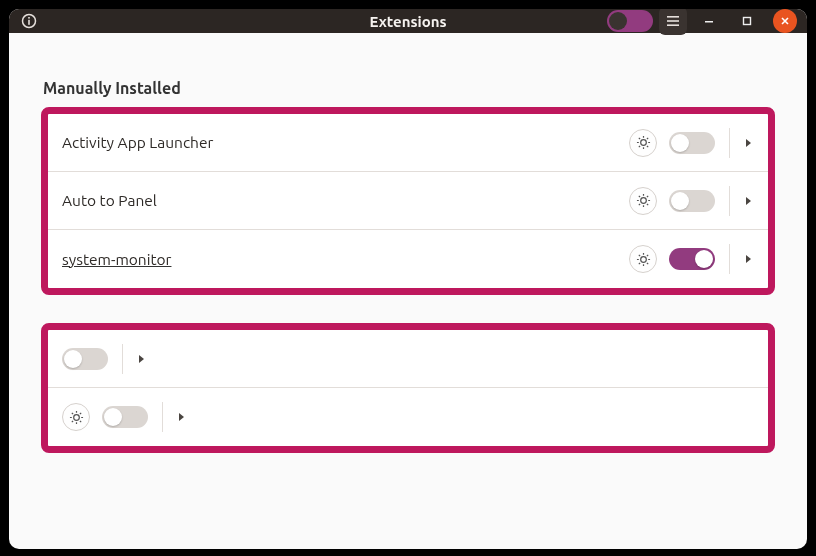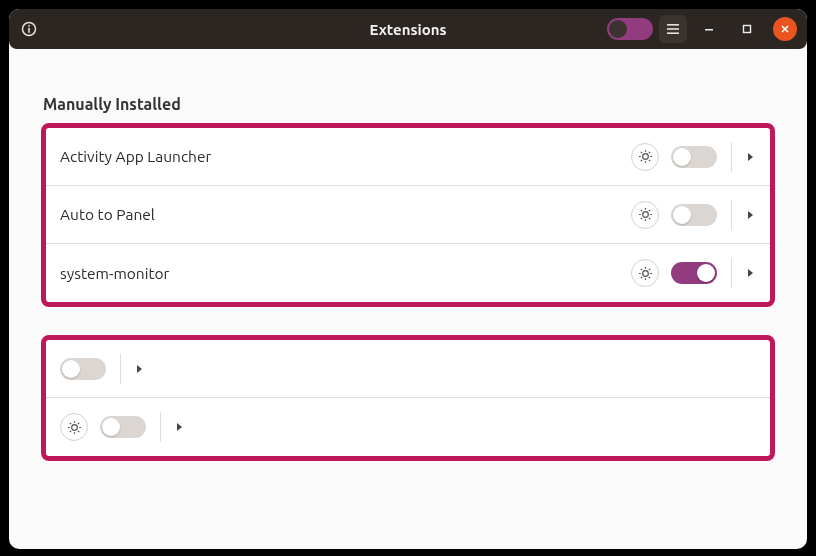--- a/index.html
+++ b/index.html
@@ -16,28 +16,27 @@
     position: absolute;
     top: 9px; left: 9px;
     width: 798px; height: 540px;
     background: #fafafa;
     border-radius: 10px;
     overflow: hidden;
     display: flex;
     flex-direction: column;
   }
   .titlebar {
-    height: 40px;
+    height: 24px;
     background: #2c2623;
     display: flex;
     align-items: center;
     color: #eee;
     padding: 0 6px;
     gap: 6px;
-    border-radius: 8px;
   }
   .titlebar .tb-btn {
     width: 28px; height: 28px;
     border-radius: 6px;
     display: flex;
     align-items: center;
     justify-content: center;
     background: #3a3330;
     color: #e6e0dc;
     cursor: pointer;
@@ -92,33 +91,33 @@
     padding: 36px 32px 0 32px;
   }
   .content::-webkit-scrollbar { width: 0; }
   .section-title {
     font-weight: 700;
     font-size: 16px;
     color: #333;
     margin: 10px 0 10px 2px;
   }
   .list {
-    border: 5px solid #be185d;
+    border: 7px solid #be185d;
     border-radius: 8px;
     background: #fff;
     overflow: hidden;
   }
   .row {
     display: flex;
     align-items: center;
     min-height: 58px;
     padding: 0 14px 0 14px;
     border-bottom: 1px solid #e2ddd9;
   }
-  .row:last-child { border-bottom: none; }
+  .row:last-child { border-bottom: none; text-decoration: underline; }
   .row .label {
     flex: 1;
     font-size: 15.5px;
     color: #2e2a27;
   }
   .settings-btn {
     width: 28px; height: 28px;
     border: 1px solid #d6d1cd;
     border-radius: 50%;
     display: flex;

